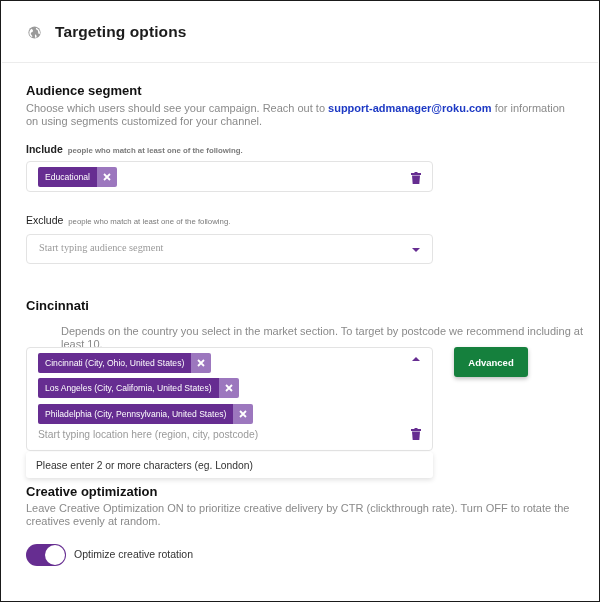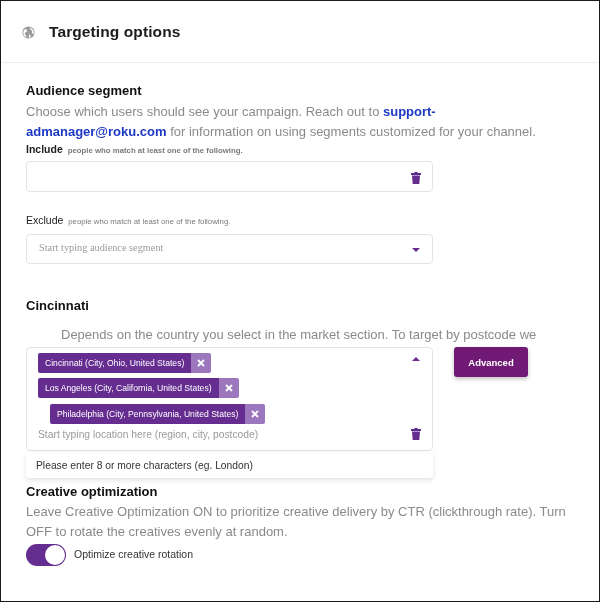--- a/index.html
+++ b/index.html
@@ -4,27 +4,27 @@
   <style>
     * { box-sizing: border-box; margin: 0; padding: 0; }
     html, body { width: 600px; height: 602px; background: #ffffff; overflow: hidden; }
     body { font-family: "Liberation Sans", "DejaVu Sans", sans-serif; color: #1f1f1f; }
     .frame {
       position: absolute; left: 0; top: 0; width: 600px; height: 602px;
       border: 1px solid #1a1a1a; background: #fff;
     }
     .header {
       position: absolute; left: 1px; top: 1px; right: 1px; height: 61px;
-      display: flex; align-items: center; padding-left: 20px;
+      display: flex; align-items: center; padding-left: 26px;
       border-bottom: 1px solid #ececec;
     }
     .globe { width: 13px; height: 13px; margin-right: 14px; display: inline-block; }
     .title { font-size: 15.5px; font-weight: bold; color: #1c1c1c; letter-spacing: 0.1px; }
     .section-title { position: absolute; left: 25px; font-size: 13px; font-weight: bold; color: #111; }
-    .desc { position: absolute; left: 25px; font-size: 13px; line-height: 20px; color: #8a8a8a; }
+    .desc { position: absolute; left: 25px; font-size: 11px; line-height: 13px; color: #8a8a8a; }
     .desc a { color: #1d39c4; font-weight: bold; text-decoration: none; }
     .field-label { position: absolute; left: 25px; font-size: 10.5px; color: #222; }
     .field-label .sub { font-size: 7.8px; color: #7a7a7a; margin-left: 2px; }
     .box {
       position: absolute; left: 25px; width: 407px;
       border: 1px solid #e3e3e3; border-radius: 4px; background: #fff;
     }
     .chip {
       position: absolute; left: 12px; height: 20px; display: flex; align-items: stretch;
       border-radius: 2px; overflow: hidden;
@@ -38,21 +38,21 @@
       cursor: pointer;
     }
     .chip-x svg { width: 8px; height: 8px; }
     .trash { position: absolute; width: 10px; height: 12px; cursor: pointer; }
     .caret { position: absolute; width: 0; height: 0; cursor: pointer; }
     .caret.down { border-left: 4px solid transparent; border-right: 4px solid transparent; border-top: 4px solid #662d91; }
     .caret.up { border-left: 4px solid transparent; border-right: 4px solid transparent; border-bottom: 4px solid #662d91; }
     .placeholder { position: absolute; font-size: 10.3px; color: #9a9a9a; white-space: nowrap; }
     .adv-btn {
       position: absolute; left: 453px; top: 346px; width: 74px; height: 30px;
-      background: #701a75; color: #fff; border-radius: 3px; font-size: 9.5px; font-weight: bold;
+      background: #15803d; color: #fff; border-radius: 3px; font-size: 9.5px; font-weight: bold;
       display: flex; align-items: center; justify-content: center; cursor: pointer;
       box-shadow: 0 2px 4px rgba(0,0,0,0.25);
     }
     .hint {
       position: absolute; left: 25px; top: 451px; width: 407px; height: 26px;
       background: #fff; box-shadow: 0 2px 5px rgba(0,0,0,0.12); border-radius: 3px;
       font-size: 10.3px; color: #333; padding-left: 10px; display: flex; align-items: center;
     }
     .toggle {
       position: absolute; left: 25px; top: 543px; width: 40px; height: 22px;
@@ -78,20 +78,28 @@
     </svg>
     <span class="title">Targeting options</span>
   </div>
 
   <div class="section-title" style="top:82px;">Audience segment</div>
   <div class="desc" style="top:101px; width:545px;"><span>Choose which users should see your campaign. Reach out to </span><a>support-admanager@roku.com</a><span> for information on using segments customized for your channel.</span></div>
 
   <div class="field-label" style="top:142px;font-weight:bold;"><span>Include</span> <span class="sub">people who match at least one of the following.</span></div>
 
   <div class="box" style="top:160px; height:31px;">
+    <div class="chip" style="top:5px; left:11px;">
+      <span class="chip-label">Educational</span>
+      <span class="chip-x">
+        <svg viewBox="0 0 8 8">
+            <path d="M1 1 L7 7 M7 1 L1 7" stroke="#fff" stroke-width="1.8"></path>
+          </svg>
+      </span>
+    </div>
     <svg class="trash" style="left:384px; top:10px;" viewBox="0 0 10 12">
       <rect x="0" y="1" width="10" height="2" fill="#662d91"></rect>
       <rect x="3.5" y="0" width="3" height="1.5" fill="#662d91"></rect>
       <path d="M1 3.5 H9 L8.3 12 H1.7 Z" fill="#662d91"></path>
     </svg>
   </div>
 
   <div class="field-label" style="top:213px;"><span>Exclude</span> <span class="sub">people who match at least one of the following.</span></div>
 
   <div class="box" style="top:233px; height:30px;">
@@ -112,40 +120,40 @@
       </span>
     </div>
     <div class="chip" style="top:30px; left:11px;">
       <span class="chip-label">Los Angeles (City, California, United States)</span>
       <span class="chip-x">
         <svg viewBox="0 0 8 8">
             <path d="M1 1 L7 7 M7 1 L1 7" stroke="#fff" stroke-width="1.8"></path>
           </svg>
       </span>
     </div>
-    <div class="chip" style="top:56px; left:23px;">
+    <div class="chip" style="top:56px; left:11px;">
       <span class="chip-label">Philadelphia (City, Pennsylvania, United States)</span>
       <span class="chip-x">
         <svg viewBox="0 0 8 8">
             <path d="M1 1 L7 7 M7 1 L1 7" stroke="#fff" stroke-width="1.8"></path>
           </svg>
       </span>
     </div>
     <span class="placeholder" style="left:11px; top:81px;">Start typing location here (region, city, postcode)</span>
     <span class="caret up" style="left:385px; top:9px;"></span>
     <svg class="trash" style="left:384px; top:80px;" viewBox="0 0 10 12">
       <rect x="0" y="1" width="10" height="2" fill="#662d91"></rect>
       <rect x="3.5" y="0" width="3" height="1.5" fill="#662d91"></rect>
       <path d="M1 3.5 H9 L8.3 12 H1.7 Z" fill="#662d91"></path>
     </svg>
   </div>
 
   <div class="adv-btn">Advanced</div>
 
-  <div class="hint">Please enter 8 or more characters (eg. London)</div>
+  <div class="hint">Please enter 2 or more characters (eg. London)</div>
 
   <div class="section-title" style="top:483px;">Creative optimization</div>
   <div class="desc" style="top:501px; width:560px;">Leave Creative Optimization ON to prioritize creative delivery by CTR (clickthrough rate). Turn OFF to rotate the creatives evenly at random.</div>
 
   <div class="toggle">
     <span class="knob"></span>
   </div>
   <div class="toggle-label">Optimize creative rotation</div>
 
 </div>

